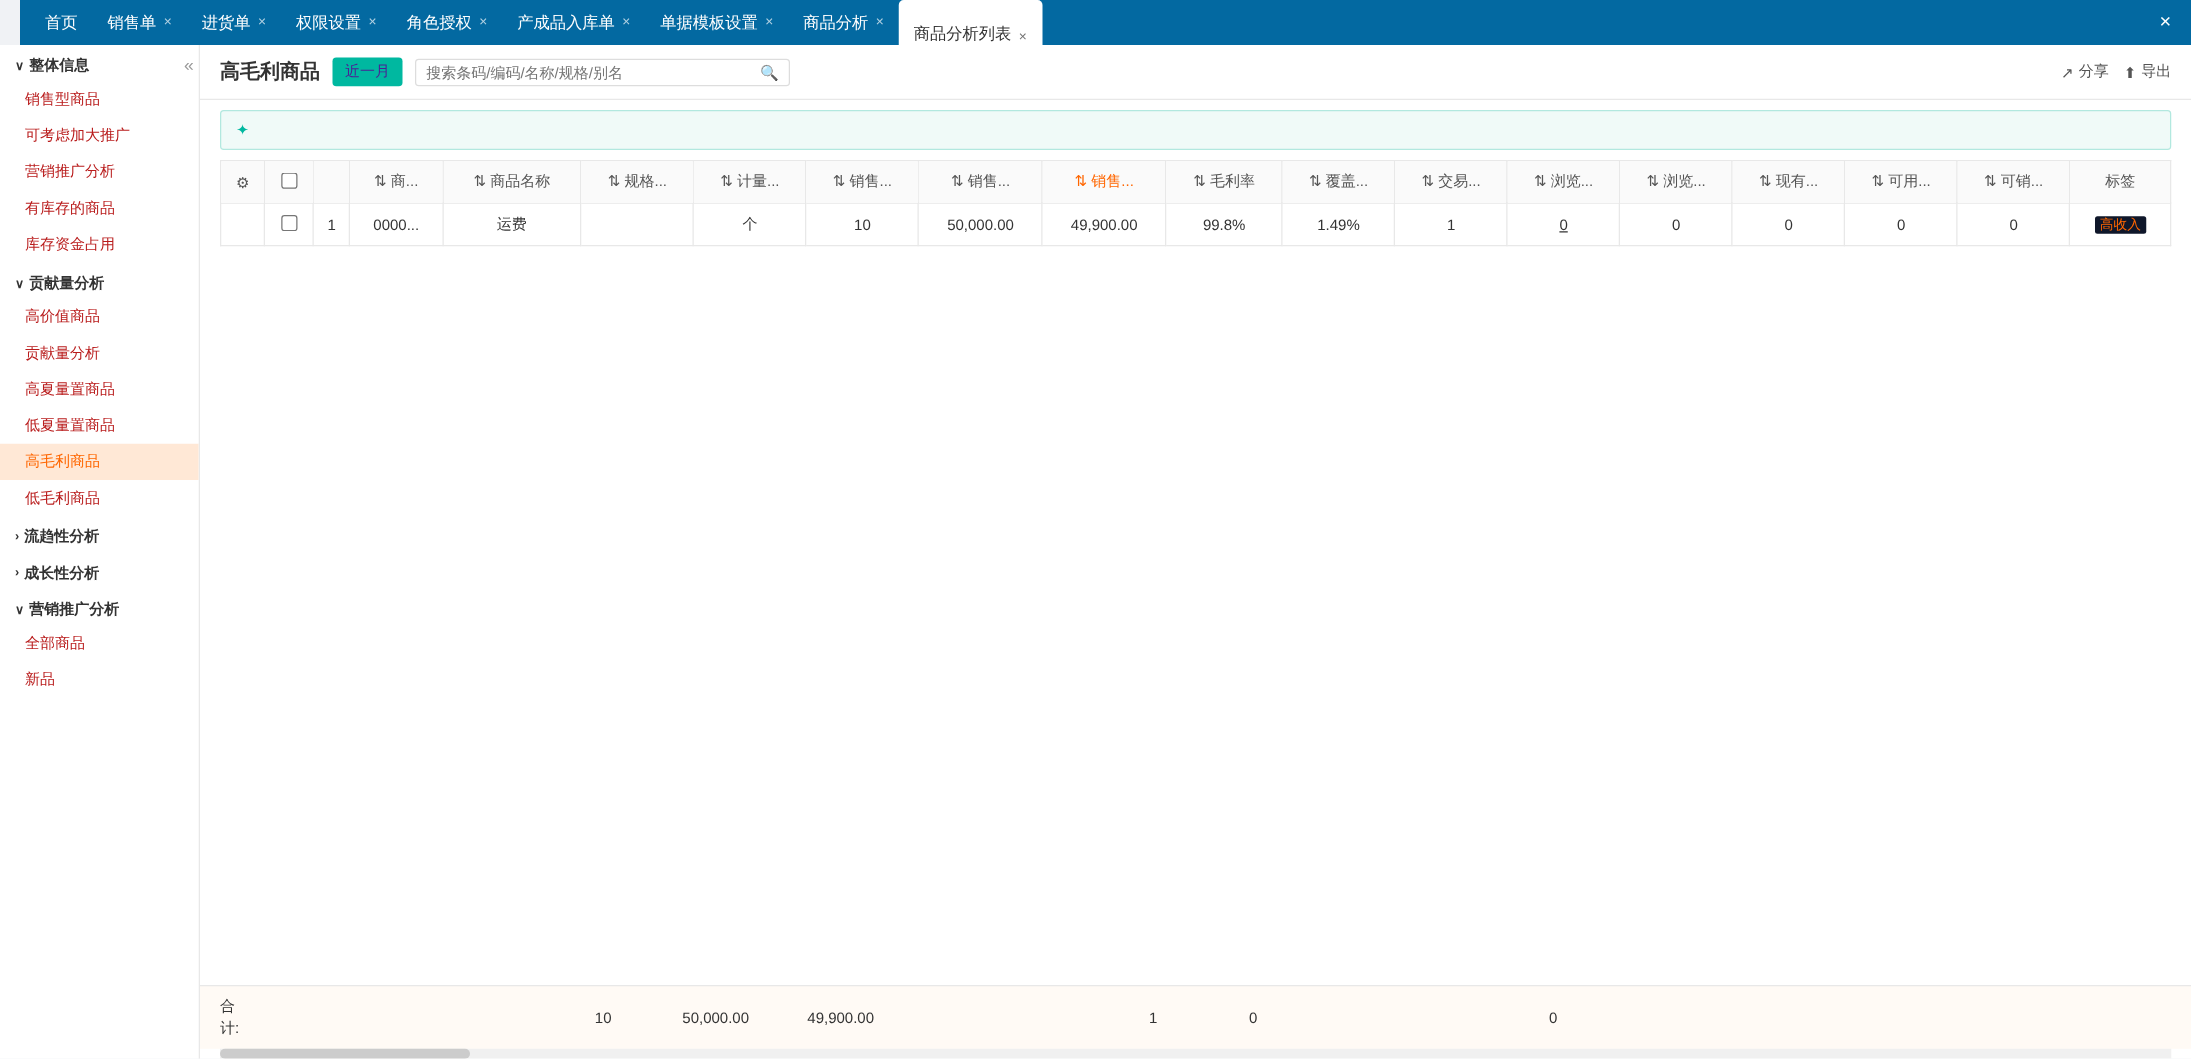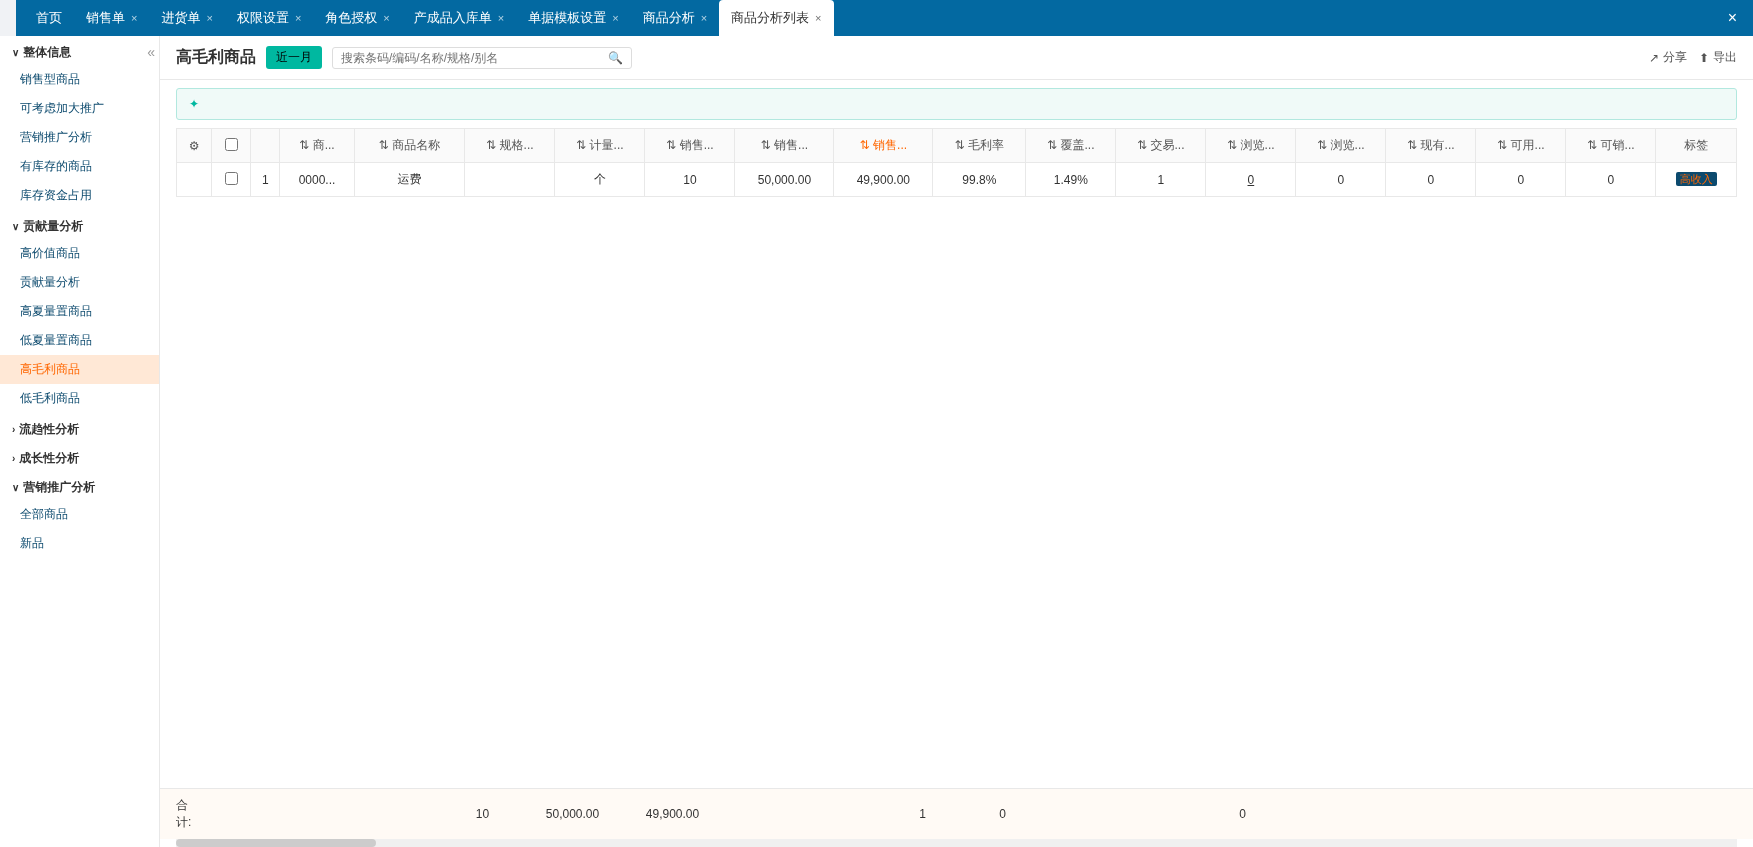--- a/index.html
+++ b/index.html
@@ -20,21 +20,21 @@
       padding: 0 12px;
       height: 36px;
       display: flex;
       align-items: center;
       cursor: pointer;
       font-size: 13px;
       white-space: nowrap;
       color: white;
       position: relative;
     }
-    .nav-item.active { background: white; color: #333; border-radius: 4px 4px 0 0; }
+    .nav-item.active { background: white; color: #333; border-radius: 4px 4px 0 0; align-items: flex-end; }
     .nav-item .close-x {
       margin-left: 6px;
       font-size: 11px;
       opacity: 0.7;
       cursor: pointer;
     }
     .nav-item.active .close-x { color: #333; }
     .top-nav-close {
       margin-left: auto;
       color: white;
@@ -71,21 +71,21 @@
       align-items: center;
       padding: 8px 12px 4px 12px;
       color: #333;
       font-weight: bold;
       font-size: 12px;
       cursor: pointer;
     }
     .sidebar-group-header .arrow { margin-right: 4px; font-size: 10px; }
     .sidebar-item {
       padding: 6px 12px 6px 20px;
-      color: #0c4a6e;
+      color: #b91c1c;
       cursor: pointer;
       font-size: 12px;
       white-space: nowrap;
     }
     .sidebar-item.active { background: #ffe8d6; color: #ff6600; }
 
     
     .content-area {
       flex: 1;
       display: flex;
@@ -102,21 +102,21 @@
       border-bottom: 1px solid #e8e8e8;
       gap: 10px;
     }
     .content-title {
       font-size: 16px;
       font-weight: bold;
       color: #333;
     }
     .filter-btn {
       background: #00b8a0;
-      color: #000000;
+      color: #4c1d95;
       border: none;
       border-radius: 3px;
       padding: 3px 10px;
       font-size: 12px;
       cursor: pointer;
     }
     .search-box {
       display: flex;
       align-items: center;
       border: 1px solid #ddd;
@@ -182,21 +182,21 @@
       z-index: 1;
     }
     tbody td {
       border: 1px solid #e8e8e8;
       padding: 8px 6px;
       text-align: center;
       color: #333;
     }
     .tag-high-income {
       color: #ff6600;
-      background: #0c4a6e;
+      background: #0f172a;
       border-radius: 2px;
       padding: 1px 4px;
       font-size: 11px;
     }
 
     
     .table-footer {
       border-top: 1px solid #e8e8e8;
       padding: 8px 16px;
       background: #fffaf5;

